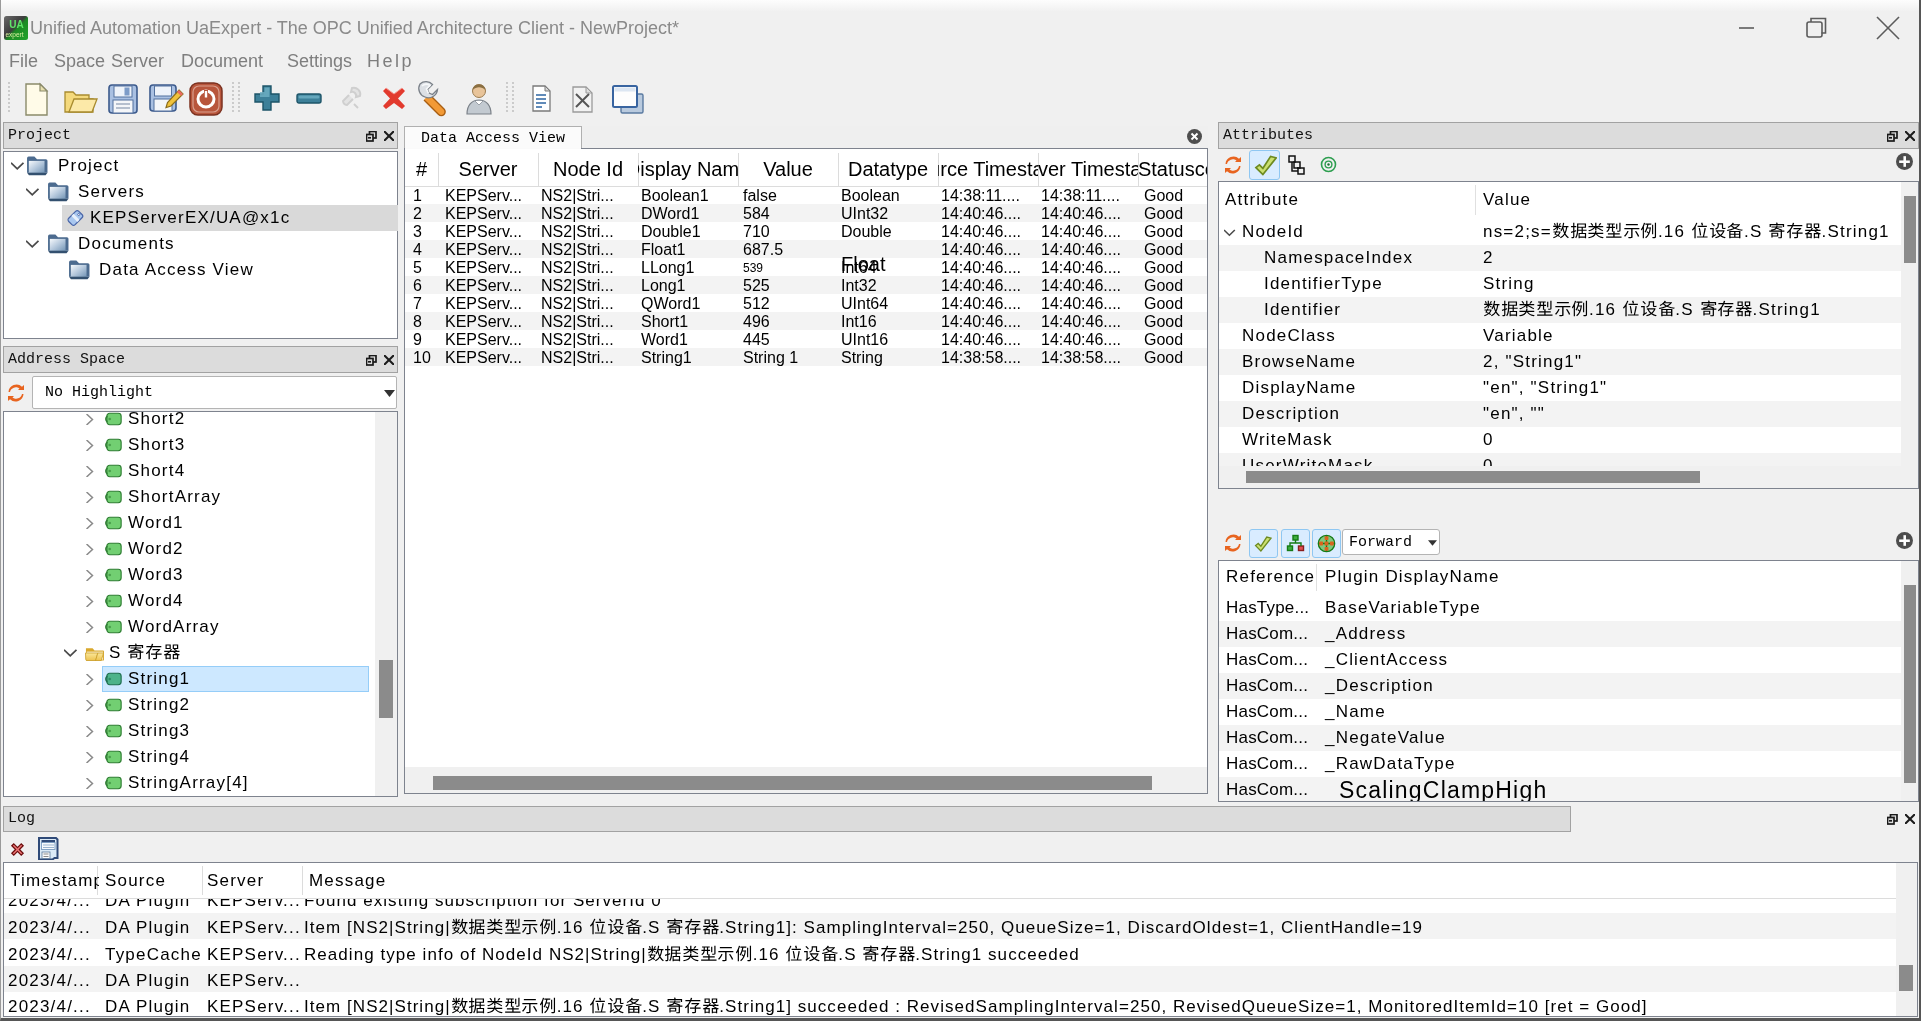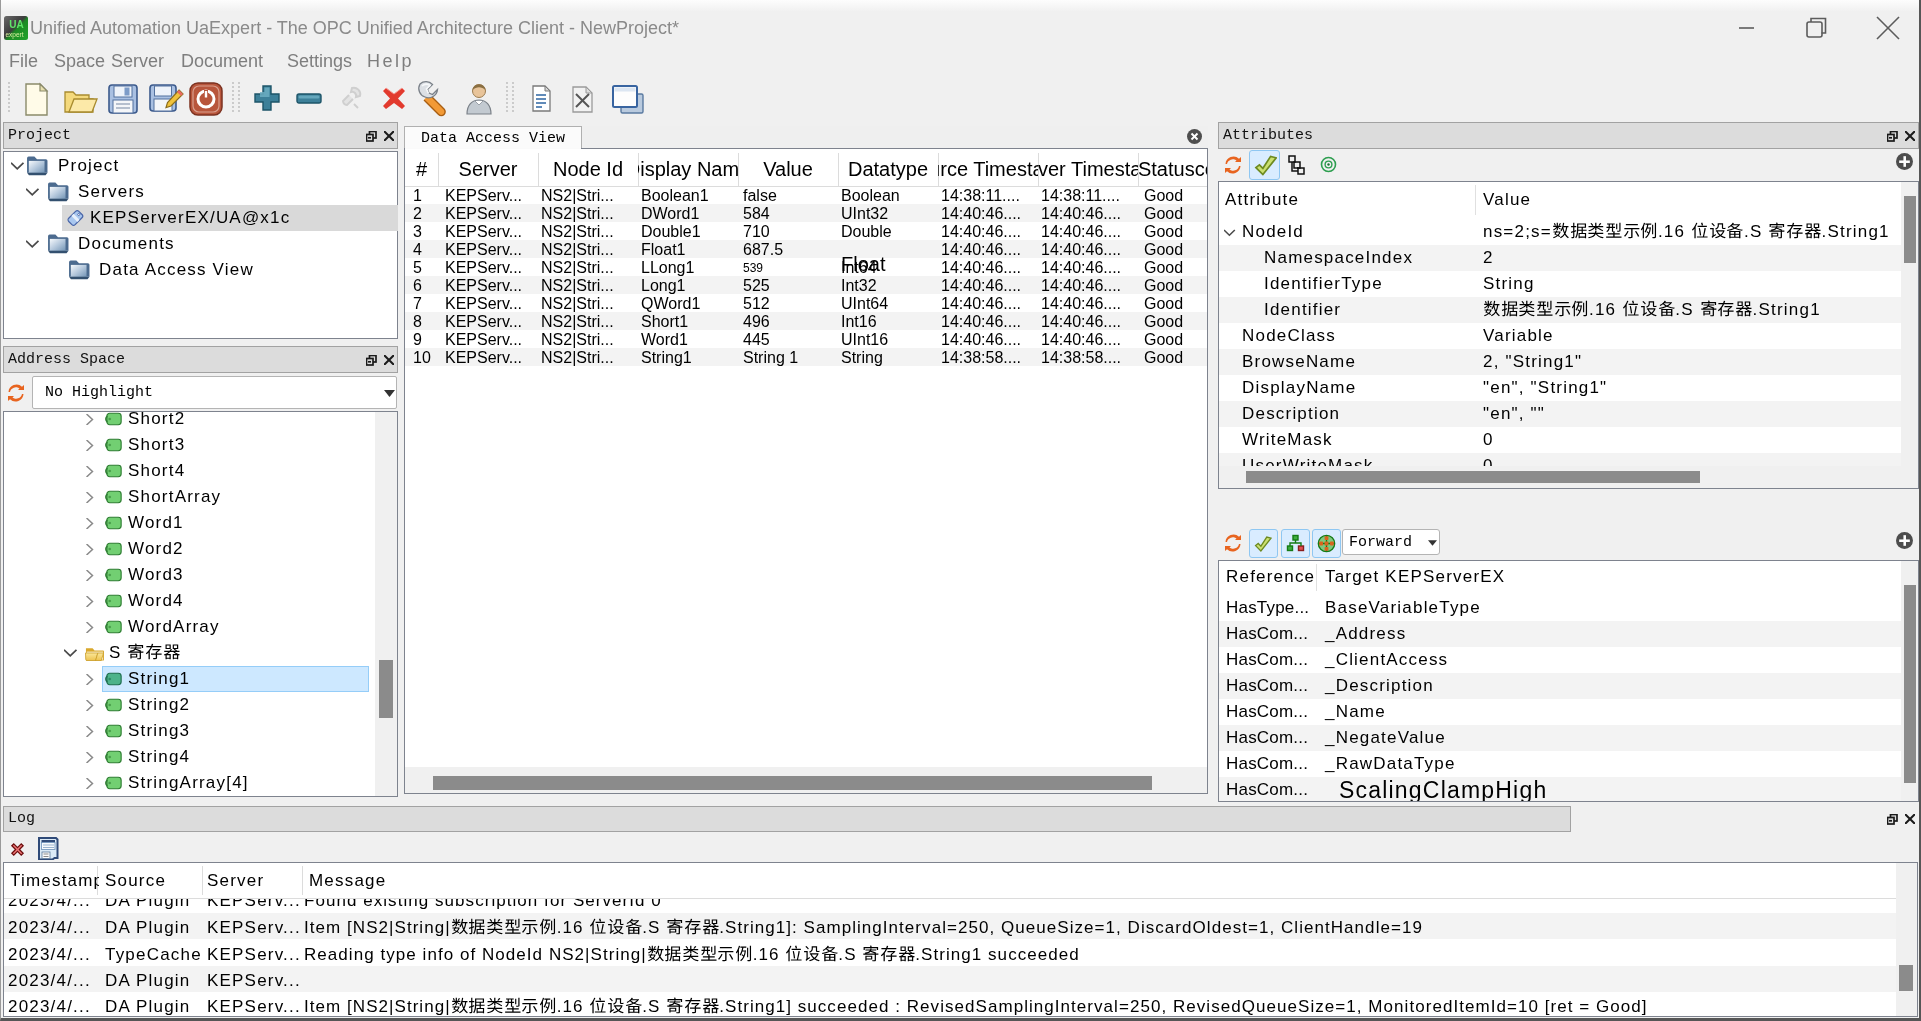--- a/index.html
+++ b/index.html
@@ -759,21 +759,21 @@
         <path d="M0 0 h10 l-5 6 z" fill="#333"></path>
       </svg>
     </div>
 <svg class="abs" style="left:1895px;top:532px" width="17" height="17" viewBox="0 0 16 16">
       <use href="#pluscirc"></use>
     </svg>
 <div class="pane" style="left:1217px;top:560px;width:701px;height:242px">
 <div class="abs" style="left:0;top:0;width:699px;height:240px;overflow:hidden">
 <div class="abs" style="left:97px;top:3px;width:1px;height:27px;background:#e0e0e0"></div>
 <div class="abs" style="left:7px;top:5px;font-size:17px;line-height:22px;letter-spacing:1.2px">Reference</div>
-<div class="abs" style="left:106px;top:5px;font-size:17px;line-height:22px;letter-spacing:1.2px">Target KEPServerEX</div>
+<div class="abs" style="left:106px;top:5px;font-size:17px;line-height:22px;letter-spacing:1.2px">Plugin DisplayName</div>
 <div class="abs" style="left:7px;top:37px;font-size:17px;line-height:20px;white-space:nowrap;letter-spacing:0.2px">HasType...</div>
 <div class="abs" style="left:106px;top:37px;font-size:17px;line-height:20px;white-space:nowrap;letter-spacing:1.2px">BaseVariableType</div>
 <div class="altrow" style="left:0;top:60px;width:699px;height:26px"></div>
 <div class="abs" style="left:7px;top:63px;font-size:17px;line-height:20px;white-space:nowrap;letter-spacing:0.2px">HasCom...</div>
 <div class="abs" style="left:106px;top:63px;font-size:17px;line-height:20px;white-space:nowrap;letter-spacing:1.2px">_Address</div>
 <div class="abs" style="left:7px;top:89px;font-size:17px;line-height:20px;white-space:nowrap;letter-spacing:0.2px">HasCom...</div>
 <div class="abs" style="left:106px;top:89px;font-size:17px;line-height:20px;white-space:nowrap;letter-spacing:1.2px">_ClientAccess</div>
 <div class="altrow" style="left:0;top:112px;width:699px;height:26px"></div>
 <div class="abs" style="left:7px;top:115px;font-size:17px;line-height:20px;white-space:nowrap;letter-spacing:0.2px">HasCom...</div>
 <div class="abs" style="left:106px;top:115px;font-size:17px;line-height:20px;white-space:nowrap;letter-spacing:1.2px">_Description</div>

